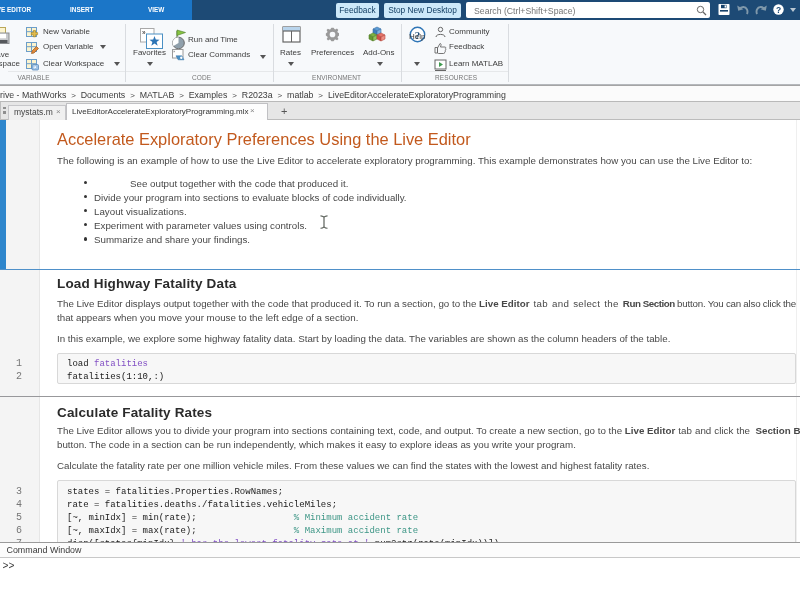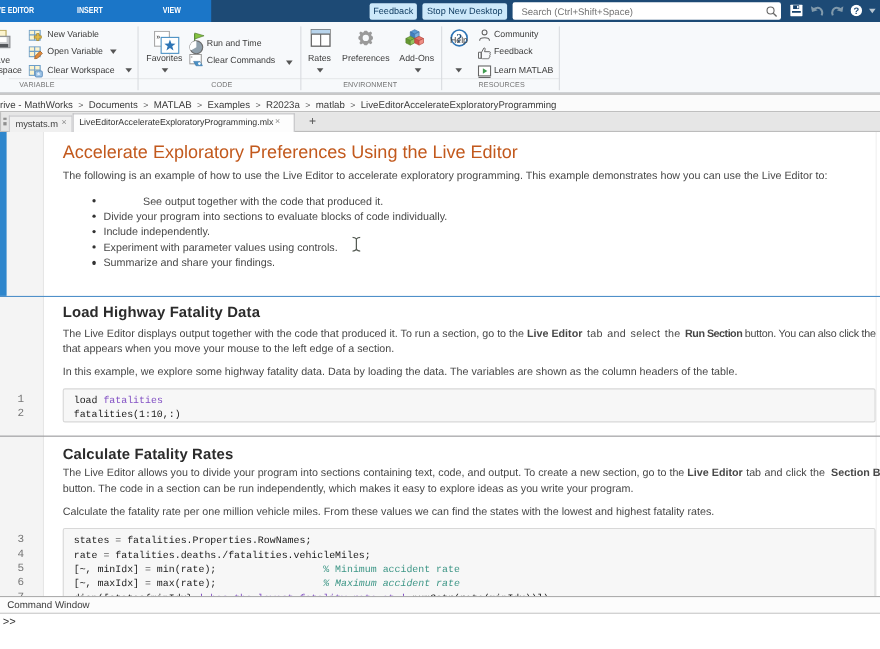--- a/index.html
+++ b/index.html
@@ -197,51 +197,51 @@
 <div class="abs" style="left:0;top:120px;width:5.5px;height:149px;background:#2e86cc;"></div>
 <div class="abs" style="left:795.5px;top:119.5px;width:1px;height:423px;background:#efefef;"></div>
 <div class="abs" style="left:0;top:268.6px;width:800px;height:1px;background:#4f90c9;"></div>
 <div class="abs" style="left:0;top:395.7px;width:800px;height:1px;background:#98989b;"></div>
 
 <div class="abs nw" style="left:57px;top:129.5px;font-size:16.4px;color:#c2591d;">Accelerate Exploratory Preferences Using the Live Editor</div>
 <div class="abs nw" style="left:57px;top:155px;font-size:9.75px;color:#484848;">The following is an example of how to use the Live Editor to accelerate exploratory programming. This example demonstrates how you can use the Live Editor to:</div>
 
 <div class="abs nw" style="left:94px;top:177.5px;font-size:9.75px;color:#484848;margin-left:36px;">See output together with the code that produced it.</div>
 <div class="abs nw" style="left:94px;top:191.6px;font-size:9.75px;color:#484848;text-align:right;">Divide your program into sections to evaluate blocks of code individually.</div>
-<div class="abs nw" style="left:94px;top:205.7px;font-size:9.75px;color:#484848;">Include independently.</div>
+<div class="abs nw" style="left:94px;top:205.7px;font-size:9.75px;color:#484848;">Layout visualizations.</div>
 <div class="abs nw" style="left:94px;top:219.9px;font-size:9.75px;color:#484848;">Experiment with parameter values using controls.</div>
 <div class="abs nw" style="left:94px;top:234px;font-size:9.75px;color:#484848;">Summarize and share your findings.</div>
 <div class="abs" style="left:83.5px;top:180.5px;width:3.5px;height:3.5px;border-radius:50%;background:#333;"></div>
 <div class="abs" style="left:83.5px;top:194.6px;width:3.5px;height:3.5px;border-radius:50%;background:#333;"></div>
 <div class="abs" style="left:83.5px;top:208.7px;width:3.5px;height:3.5px;border-radius:50%;background:#333;"></div>
 <div class="abs" style="left:83.5px;top:222.9px;width:3.5px;height:3.5px;border-radius:50%;background:#333;"></div>
 <div class="abs" style="left:83.5px;top:237px;width:3.5px;height:3.5px;border-radius:50%;background:#333;"></div>
 
 <svg class="abs" style="left:319.5px;top:215px;" width="8" height="14" viewBox="0 0 8 14">
     <path d="M0.5 0.8 C2 0.8, 3 1.2, 4 2.2 C5 1.2, 6 0.8, 7.5 0.8 M0.5 13.2 C2 13.2, 3 12.8, 4 11.8 C5 12.8, 6 13.2, 7.5 13.2 M4 2.2 L4 11.8" fill="none" stroke="#555b54" stroke-width="1.15"></path>
   </svg>
 
 <div class="abs nw bold" style="left:57px;top:276px;font-size:13.5px;letter-spacing:0.15px;color:#2b2b2b;">Load Highway Fatality Data</div>
 <div class="abs nw" style="left:57px;top:298px;font-size:9.75px;color:#484848;">The Live Editor displays output together with the code that produced it. To run a section, go to the <span class="bold">Live Editor</span><span style="word-spacing:1.2px;letter-spacing:0.25px;"> tab and select the </span><span class="bold" style="letter-spacing:-0.45px;">Run Section</span><span style="word-spacing:-0.16px;letter-spacing:-0.2px;"> button. You can also click the </span></div>
 <div class="abs nw" style="left:57px;top:311.5px;font-size:9.75px;color:#484848;">that appears when you move your mouse to the left edge of a section.</div>
-<div class="abs nw" style="left:57px;top:332.5px;font-size:9.75px;color:#484848;">In this example, we explore some highway fatality data. Data by loading the data. The variables are shown as the column headers of the table.</div>
+<div class="abs nw" style="left:57px;top:332.5px;font-size:9.75px;color:#484848;">In this example, we explore some highway fatality data. Start by loading the data. The variables are shown as the column headers of the table.</div>
 
 <div class="abs" style="left:57px;top:353px;width:738.5px;height:31px;background:#f7f7f7;border:1px solid #d8d8d8;border-radius:2px;"></div>
 <div class="abs nw mono" style="left:67px;top:358px;font-size:9px;line-height:13px;color:#1a1a1a;">load <span style="color:#8250c4;">fatalities</span><br>fatalities(1:10,:)</div>
 <div class="abs mono" style="left:0;top:357px;width:22px;font-size:10px;line-height:13px;color:#767676;text-align:right;">1<br>2</div>
 
 <div class="abs nw bold" style="left:57px;top:405px;font-size:13.5px;letter-spacing:0.15px;color:#2b2b2b;">Calculate Fatality Rates</div>
 <div class="abs nw" style="left:57px;top:425px;font-size:9.75px;color:#484848;">The Live Editor allows you to divide your program into sections containing text, code, and output. To create a new section, go to the <span class="bold">Live Editor</span><span style="word-spacing:0.4px;"> tab and click the </span><span class="bold" style="margin-left:2.4px;">Section Break</span></div>
 <div class="abs nw" style="left:57px;top:438.5px;font-size:9.75px;color:#484848;">button. The code in a section can be run independently, which makes it easy to explore ideas as you write your program.</div>
 <div class="abs nw" style="left:57px;top:460px;font-size:9.75px;color:#484848;">Calculate the fatality rate per one million vehicle miles. From these values we can find the states with the lowest and highest fatality rates.</div>
 
 <div class="abs" style="left:57px;top:480px;width:738.5px;height:78px;background:#f7f7f7;border:1px solid #d8d8d8;border-radius:2px;"></div>
 <pre class="abs mono" style="left:67px;top:486px;font-size:9px;line-height:13px;color:#1a1a1a;white-space:pre;">states = fatalities.Properties.RowNames;
 rate = fatalities.deaths./fatalities.vehicleMiles;
 [~, minIdx] = min(rate);                  <span style="color:#3d9686;">% Minimum accident rate</span>
-[~, maxIdx] = max(rate);                  <span style="color:#3d9686;font-style:italic;">% Maximum accident rate</span>
+[~, maxIdx] = max(rate);                  <span style="color:#3d9686;">% Maximum accident rate</span>
 disp([states{minIdx} <span style="color:#8250c4;">' has the lowest fatality rate at '</span> num2str(rate(minIdx))])</pre>
 <div class="abs mono" style="left:0;top:485px;width:22px;font-size:10px;line-height:13px;color:#767676;text-align:right;">3<br>4<br>5<br>6<br>7</div>
 
 <div class="abs" style="left:0;top:542px;width:800px;height:48px;background:#fff;border-top:1px solid #9a9a9a;"></div>
 <div class="abs" style="left:0;top:543px;width:800px;height:14.5px;background:#fcfcfc;border-bottom:1px solid #c8c8c8;"></div>
 <div class="abs nw" style="left:6.5px;top:544.5px;font-size:8.9px;color:#3a3a3a;">Command Window</div>
 <div class="abs nw mono" style="left:2.5px;top:561px;font-size:10px;color:#3a3a3a;">&gt;&gt;</div>
 
 </body></html>

